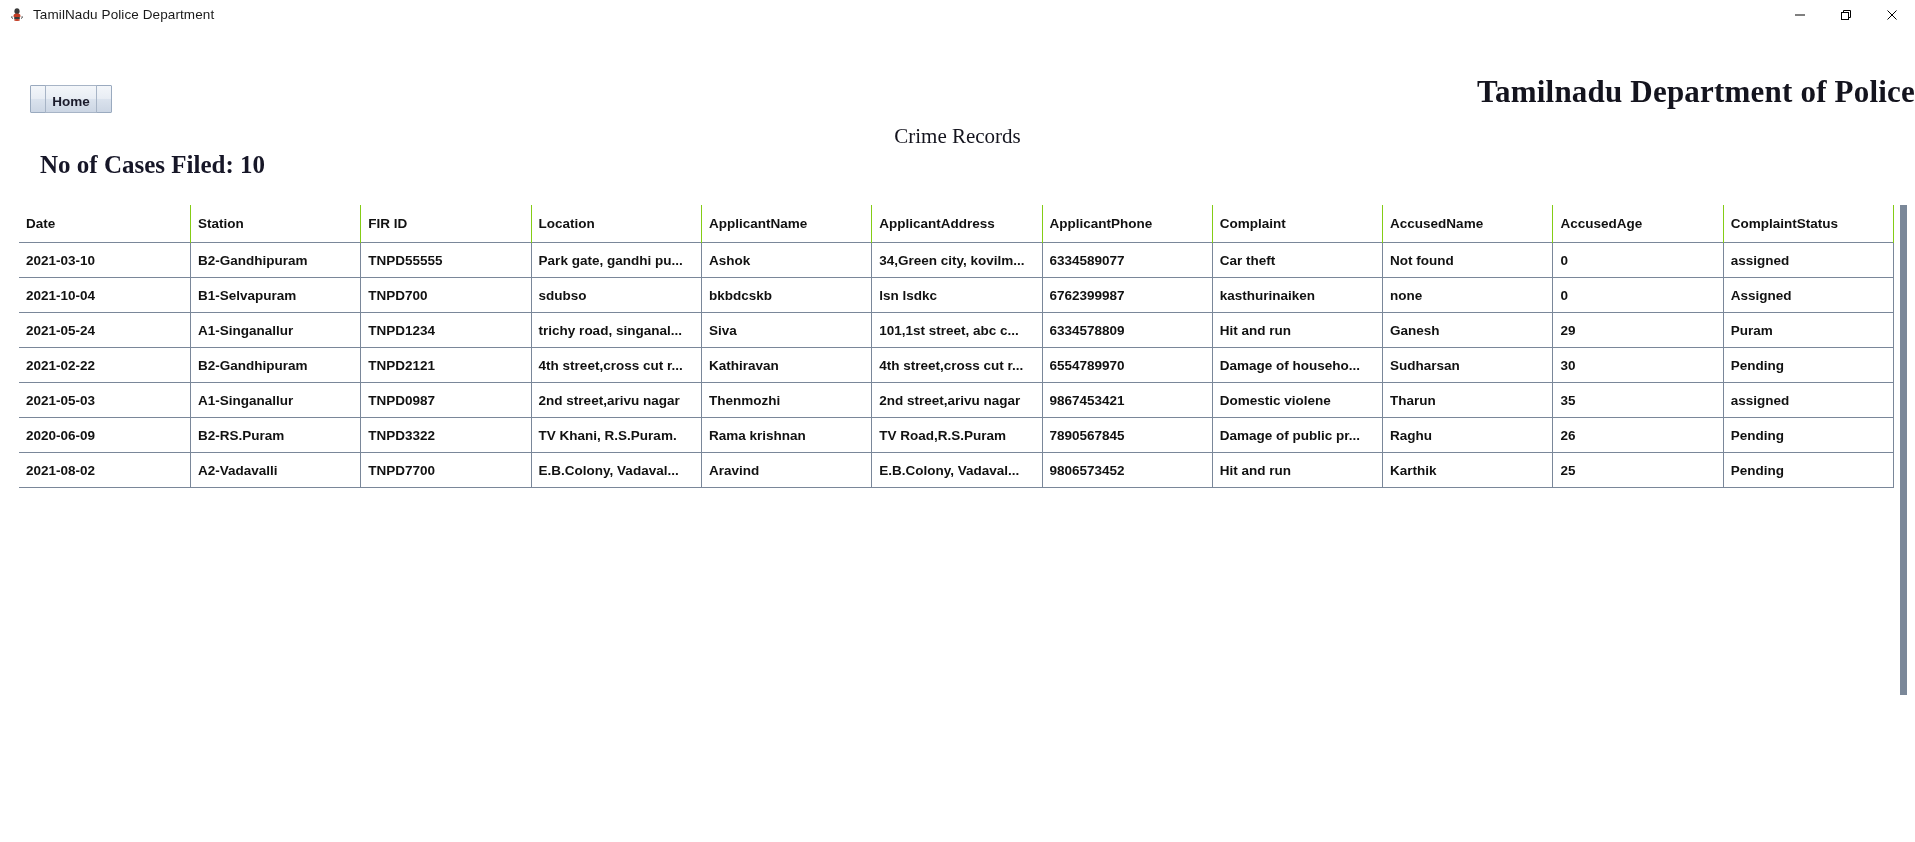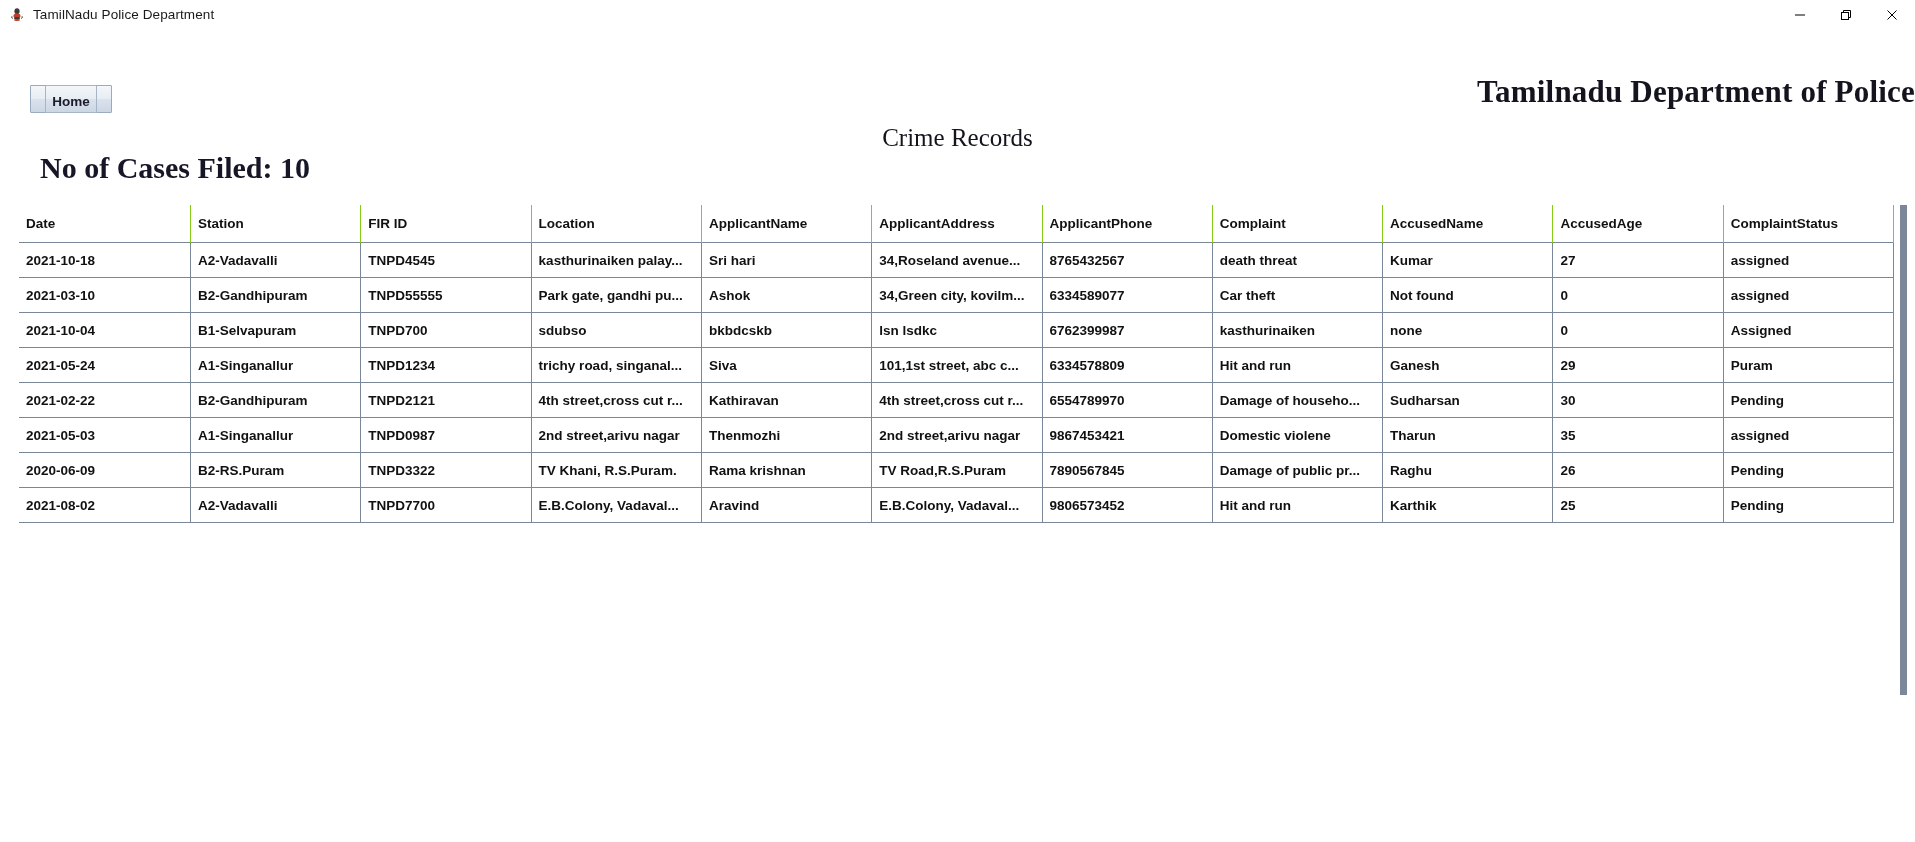--- a/index.html
+++ b/index.html
@@ -103,30 +103,30 @@
     color: #14141e;
     letter-spacing: 0.2px;
   }
   .sub-title {
     position: absolute;
     left: 0;
     right: 0;
     top: 94px;
     text-align: center;
     font-family: "Liberation Serif", serif;
-    font-size: 25px;
+    font-size: 21px;
     color: #14141e;
   }
   .cases-filed {
     position: absolute;
     left: 40px;
     top: 121px;
     font-family: "Liberation Serif", serif;
     font-weight: bold;
-    font-size: 30px;
+    font-size: 25px;
     color: #161627;
   }
 
   
   .table-wrap {
     position: absolute;
     left: 19px;
     top: 175px;
     width: 1875px;
     height: 490px;
@@ -270,33 +270,20 @@
             <th>ApplicantAddress</th>
             <th>ApplicantPhone</th>
             <th>Complaint</th>
             <th>AccusedName</th>
             <th>AccusedAge</th>
             <th>ComplaintStatus</th>
           </tr>
       </thead>
       <tbody id="table-body">
           <tr>
-            <td>2021-10-18</td>
-            <td>A2-Vadavalli</td>
-            <td>TNPD4545</td>
-            <td>kasthurinaiken palay...</td>
-            <td>Sri hari</td>
-            <td>34,Roseland avenue...</td>
-            <td>8765432567</td>
-            <td>death threat</td>
-            <td>Kumar</td>
-            <td>27</td>
-            <td>assigned</td>
-          </tr>
-          <tr>
             <td>2021-03-10</td>
             <td>B2-Gandhipuram</td>
             <td>TNPD55555</td>
             <td>Park gate, gandhi pu...</td>
             <td>Ashok</td>
             <td>34,Green city, kovilm...</td>
             <td>6334589077</td>
             <td>Car theft</td>
             <td>Not found</td>
             <td>0</td>

